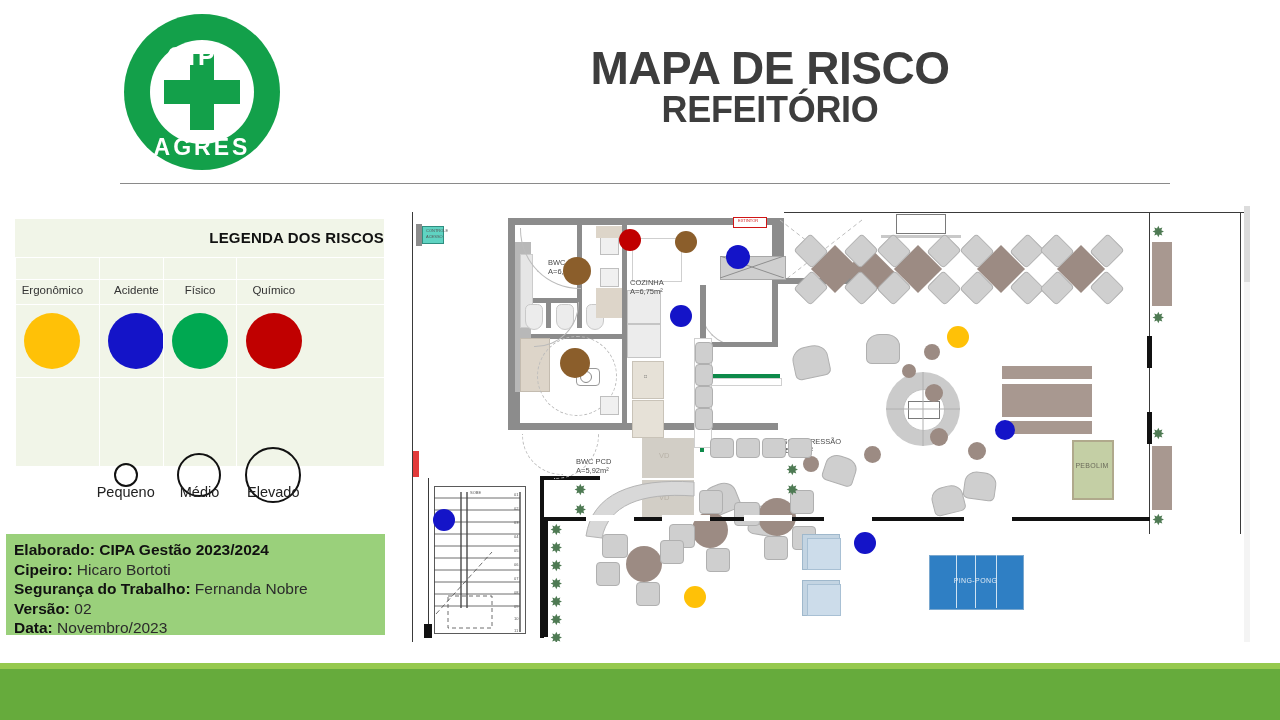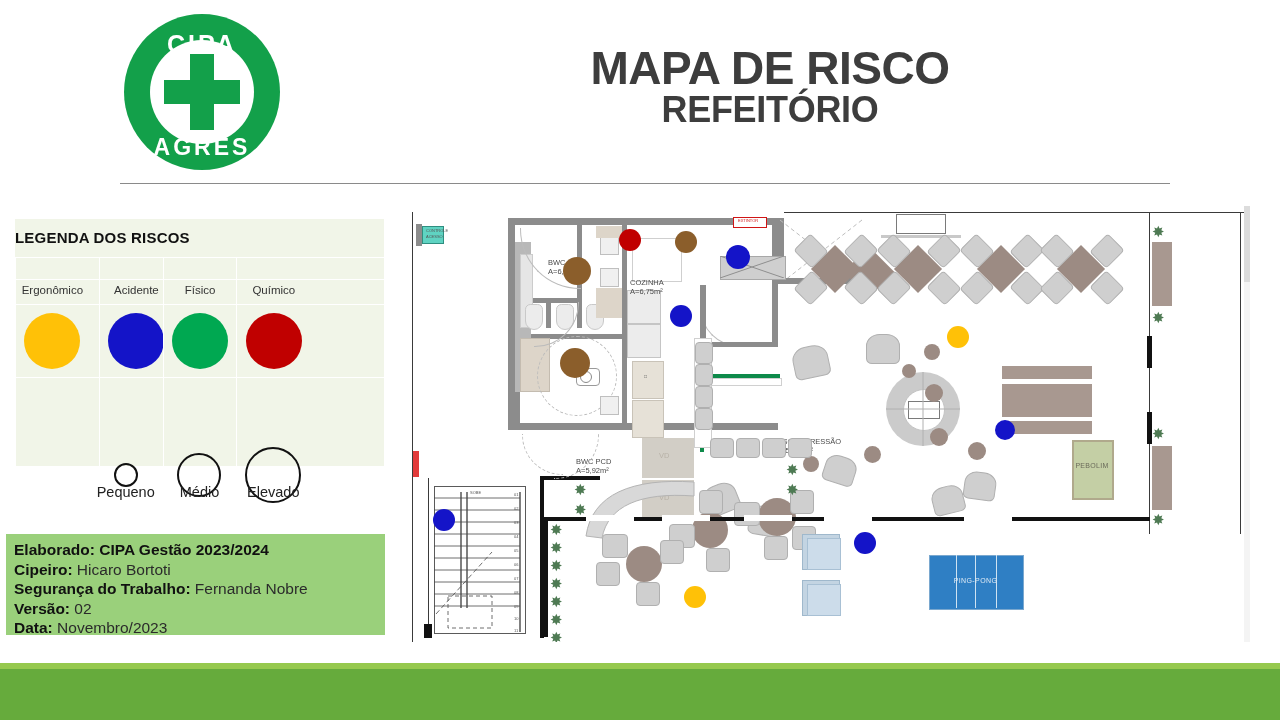--- a/index.html
+++ b/index.html
@@ -11,40 +11,40 @@
   .page{position:absolute;inset:0;}
   .logo-wrap{position:absolute;left:124px;top:14px;width:156px;height:156px;}
   .logo-outer{position:absolute;inset:0;border-radius:50%;background:#13a04a;}
   .logo-inner{position:absolute;left:26px;top:26px;width:104px;height:104px;border-radius:50%;background:#ffffff;}
   .logo-cross-v{position:absolute;left:66px;top:40px;width:24px;height:76px;background:#13a04a;}
   .logo-cross-h{position:absolute;left:40px;top:66px;width:76px;height:24px;background:#13a04a;}
   .logo-text-top,.logo-text-bottom{
     position:absolute;left:0;width:156px;text-align:center;color:#ffffff;
     font-weight:bold;letter-spacing:3px;
   }
-  .logo-text-top{top:16px;font-size:25px;}
+  .logo-text-top{top:28px;font-size:25px;}
   .logo-text-bottom{bottom:9px;font-size:23px;}
 
   .title-block{position:absolute;left:380px;top:44px;width:780px;text-align:center;}
   .title-main{
     font-size:46px;font-weight:bold;color:#3d3d3d;letter-spacing:-0.5px;line-height:1.05;
   }
   .title-sub{
     font-size:36px;font-weight:bold;color:#3d3d3d;letter-spacing:-0.3px;line-height:1.1;margin-top:-2px;
   }
   .header-rule{position:absolute;left:120px;top:183px;width:1050px;height:1px;background:#8a8a8a;}
 
   
   .legend{
     position:absolute;left:15px;top:219px;width:369px;height:247px;
     background:#f1f5e8;
   }
   .legend-title{
     position:absolute;left:0;top:0;width:369px;height:38px;line-height:38px;
-    text-align:left;font-size:15px;font-weight:bold;color:#111;letter-spacing:0.2px;
+    text-align:right;font-size:15px;font-weight:bold;color:#111;letter-spacing:0.2px;
   }
   .legend-grid{position:absolute;left:0;top:38px;width:369px;height:209px;}
   .lg-col{
     position:absolute;top:0;width:73.8px;height:255px;
     border-left:1px solid #ffffff;box-sizing:border-box;
   }
   .lg-col:first-child{border-left:none;}
   .lg-hdr{
     position:absolute;top:27px;left:0;width:100%;text-align:center;
     font-size:11.5px;color:#333;

